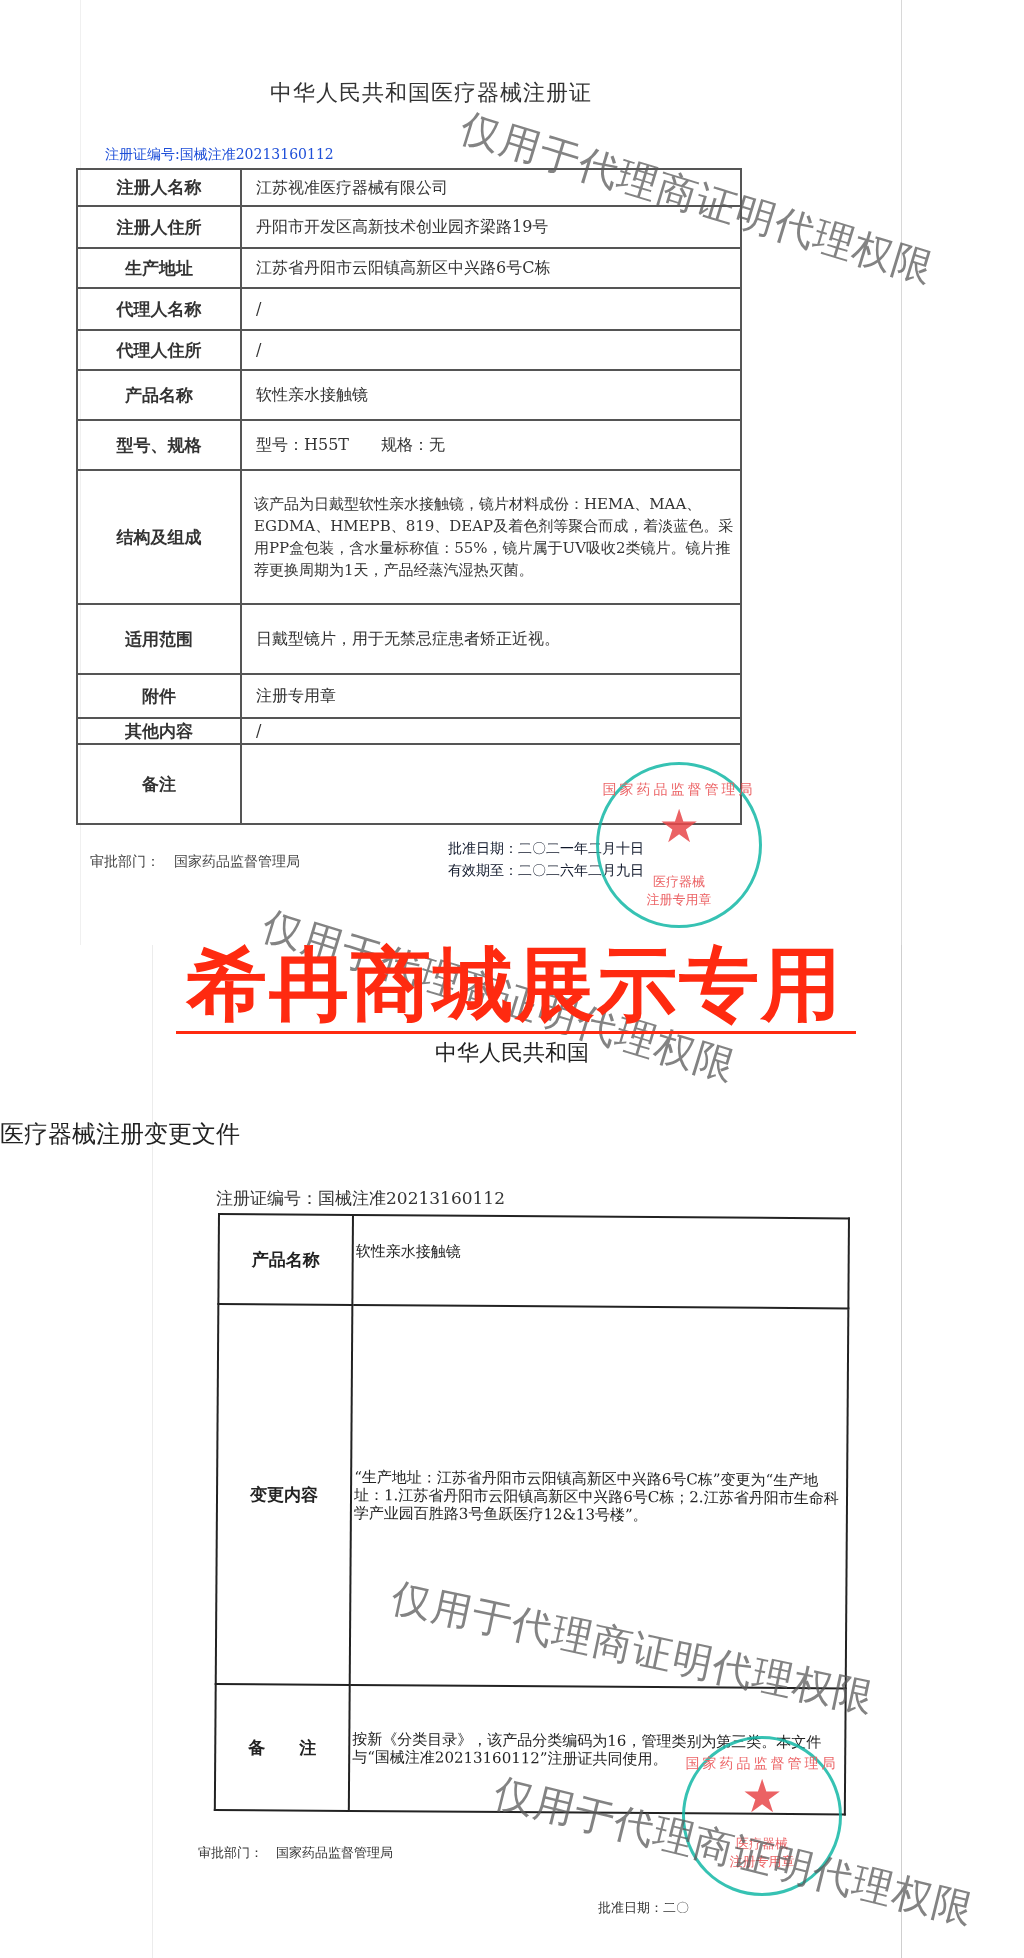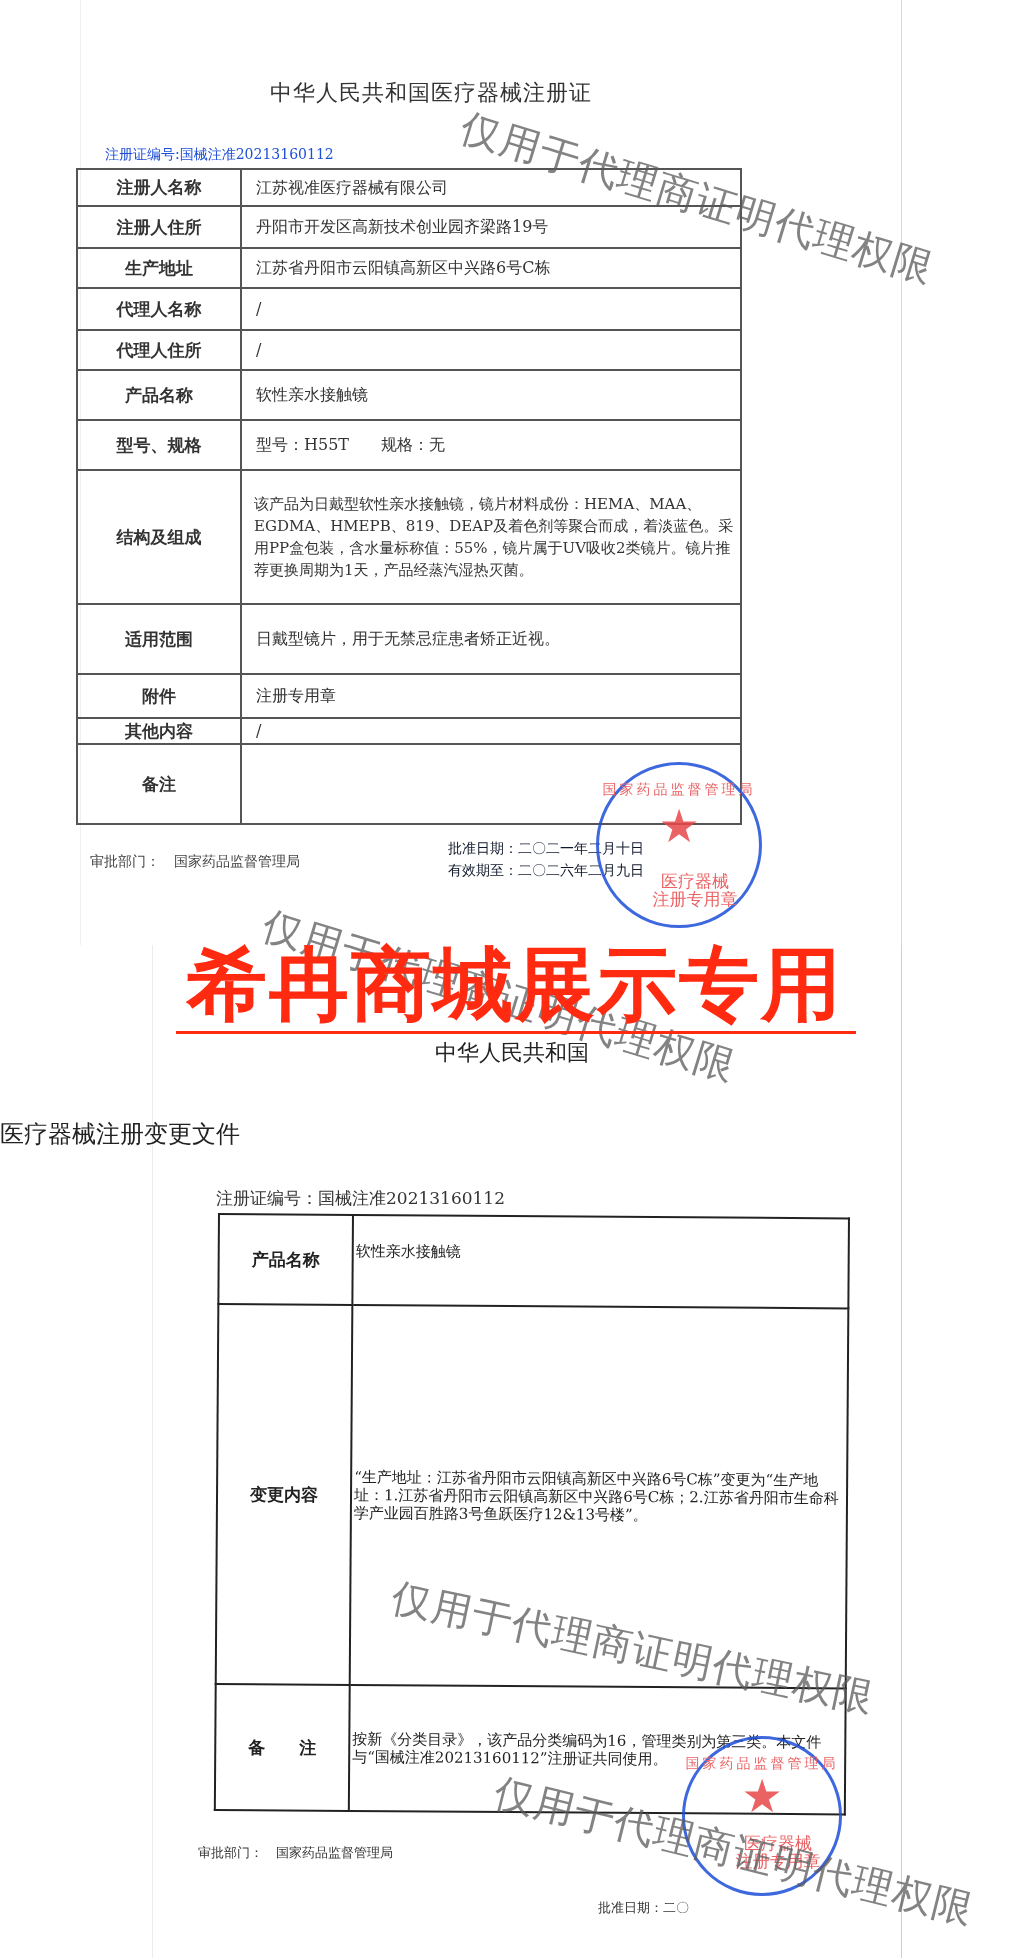--- a/index.html
+++ b/index.html
@@ -30,26 +30,26 @@
   }
   table.cert td { border: 2px solid #555; padding: 0 14px; vertical-align: middle; color: #333; }
   table.cert td.lbl { width: 150px; text-align: center; font-weight: bold; font-size: 17px; padding: 0 6px; }
   table.cert td.val { font-size: 16px; line-height: 22px; }
   .p1-dept { left: 90px; top: 853px; font-size: 14px; color: #444; }
   .p1-dates { left: 448px; top: 837px; font-size: 14px; color: #0f172a; line-height: 22px; text-align: center; }
 
   
   .stamp {
     position: absolute; width: 160px; height: 160px; border-radius: 50%;
-    border: 3px solid #1d4ed8; color: #e8474a; opacity: 0.85;
+    border: 3px solid #14b8a6; color: #e8474a; opacity: 0.85;
     font-family: "DejaVu Sans", sans-serif;
   }
   .stamp .star { position: absolute; left: 0; width: 100%; text-align: center; font-size: 46px; line-height: 46px; }
   .stamp .arc { position: absolute; left: 0; width: 100%; text-align: center; font-size: 14px; letter-spacing: 3px; }
-  .stamp .inner { position: absolute; left: 16px; width: 100%; text-align: center; font-size: 17px; line-height: 17px; }
+  .stamp .inner { position: absolute; left: 0; width: 100%; text-align: center; font-size: 13px; line-height: 17px; }
 
   
   .banner {
     position: absolute; left: 175px; top: 935px; width: 680px; text-align: center;
     font-family: "DejaVu Sans", sans-serif; font-size: 80px; line-height: 100px;
     color: #ff2a10; letter-spacing: 2px; z-index: 6; font-weight: bold;
   }
   .banner-line { position: absolute; left: 176px; top: 1031px; width: 680px; height: 3px; background: #ff2a10; z-index: 6; }
 
   

